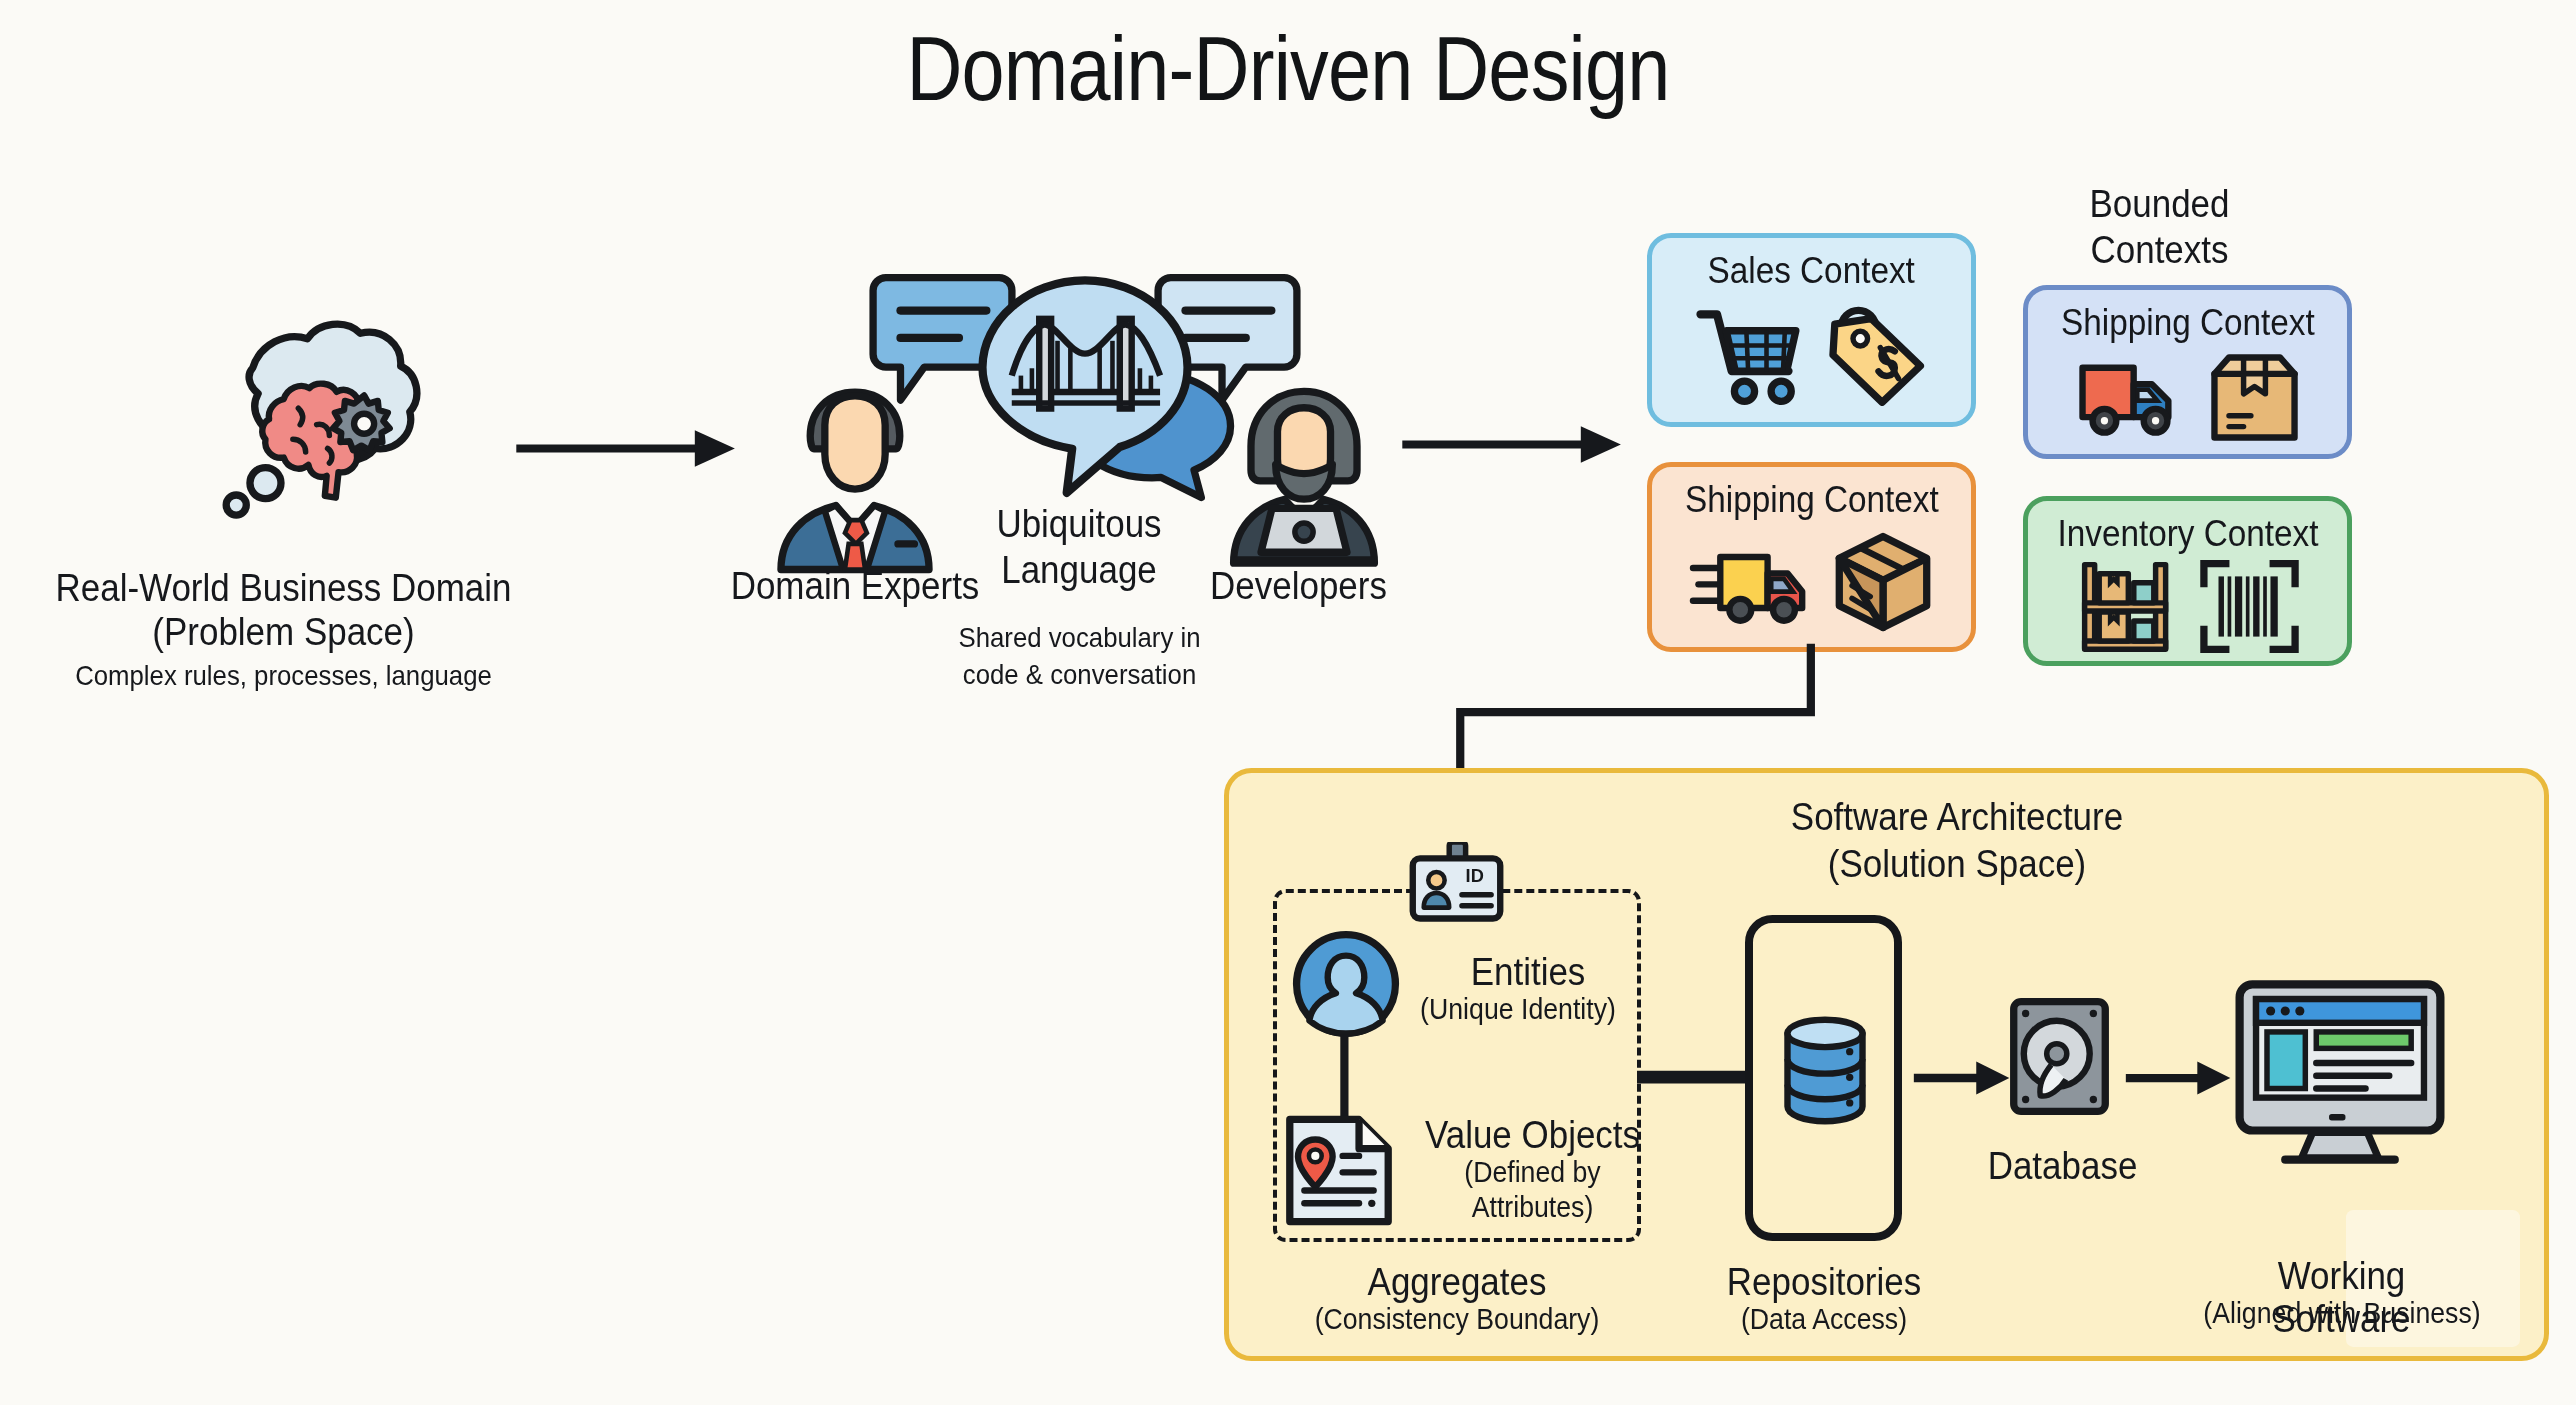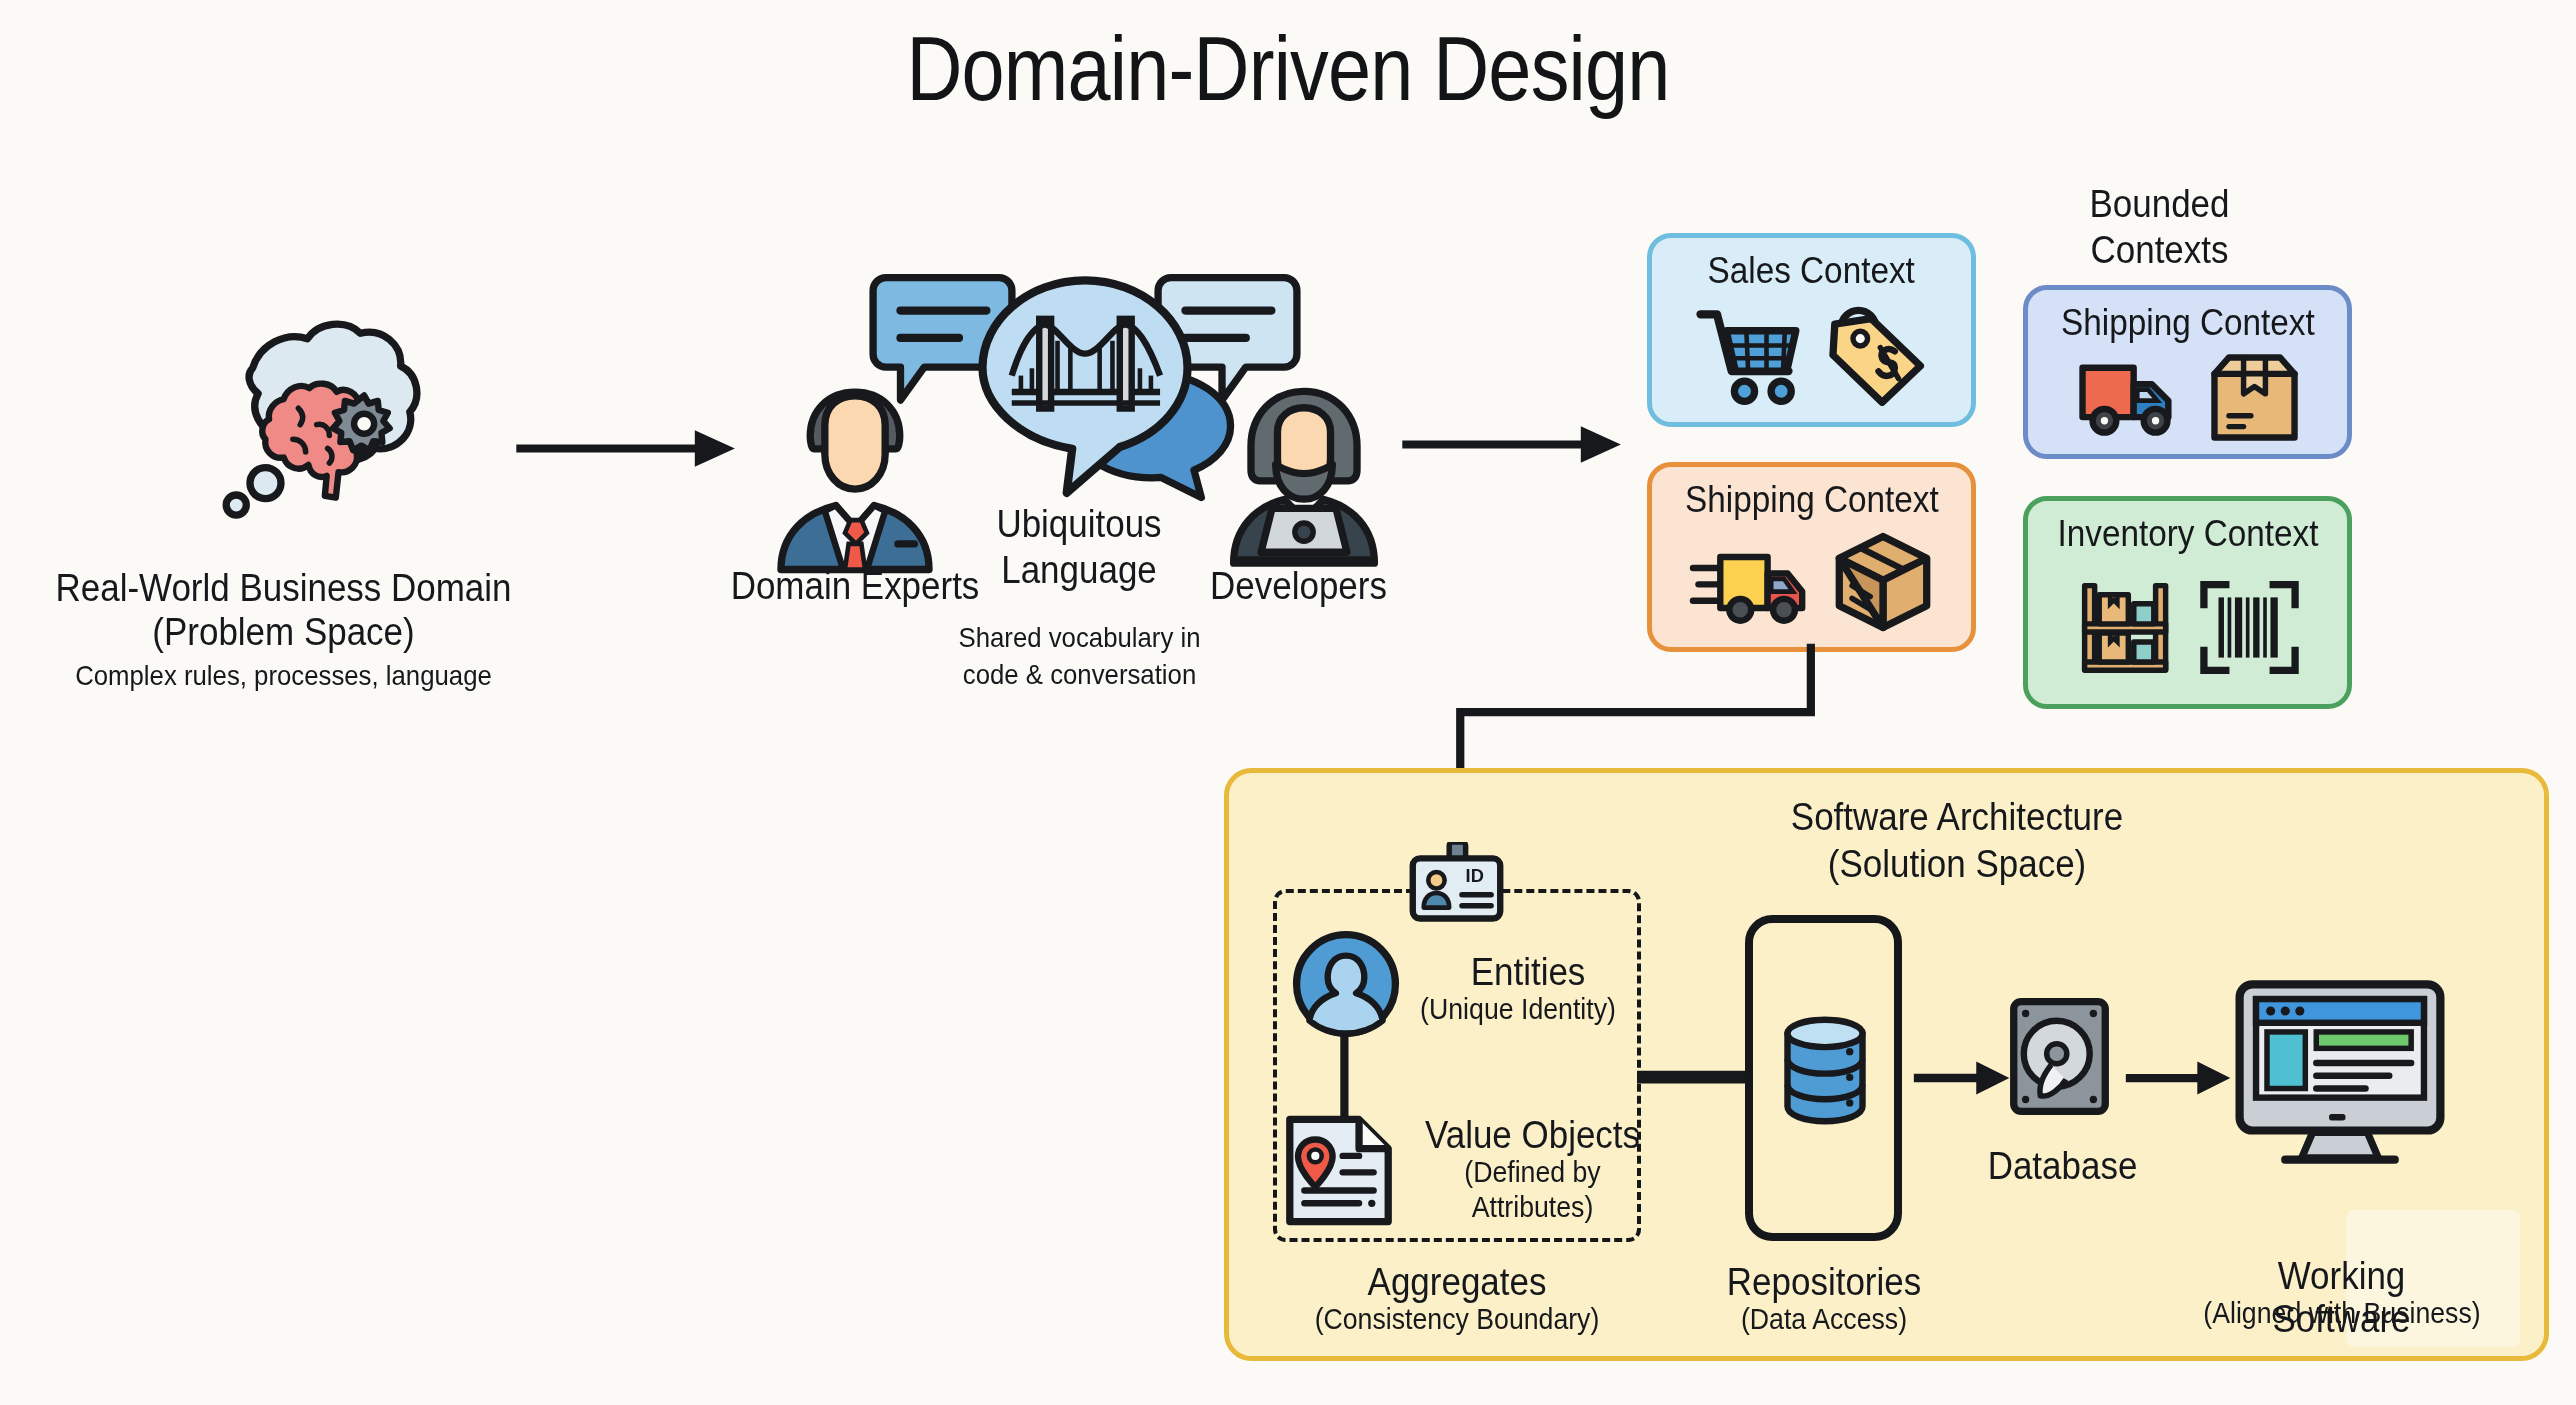--- a/index.html
+++ b/index.html
@@ -272,21 +272,21 @@
           <path d="M38 24h24v22l-12-8-12 8z" fill="#EFCD9B" stroke="#17191c" stroke-width="6" stroke-linejoin="round"></path>
           <line x1="38" y1="6" x2="38" y2="24" stroke="#17191c" stroke-width="6"></line>
           <line x1="62" y1="6" x2="62" y2="24" stroke="#17191c" stroke-width="6"></line>
           <line x1="22" y1="70" x2="46" y2="70" stroke="#17191c" stroke-width="6" stroke-linecap="round"></line>
           <line x1="22" y1="82" x2="38" y2="82" stroke="#17191c" stroke-width="6" stroke-linecap="round"></line>
         </svg>
       </span>
     </div>
   </div>
 
-  <div class="abs ctx" style="left:2023px;top:496px;width:329px;height:213px;background:#D0ECD4;border:5.5px solid #4BA05E;">
+  <div class="abs ctx" style="left:2023px;top:496px;width:329px;height:170px;background:#D0ECD4;border:5.5px solid #4BA05E;">
     <div class="lbl t-card">Inventory Context</div>
     <div class="icons">
       <span>
         <svg width="99" height="91" viewBox="0 0 108 100">
           <g stroke="#17191c" stroke-width="6" stroke-linejoin="round">
             <rect x="8" y="4" width="11" height="92" fill="#E0AF6F"></rect>
             <rect x="86" y="4" width="11" height="92" fill="#E0AF6F"></rect>
             <rect x="8" y="46" width="89" height="9" fill="#E0AF6F"></rect>
             <rect x="8" y="88" width="89" height="9" fill="#E0AF6F"></rect>
             <rect x="24" y="14" width="32" height="32" fill="#E7B877"></rect>

